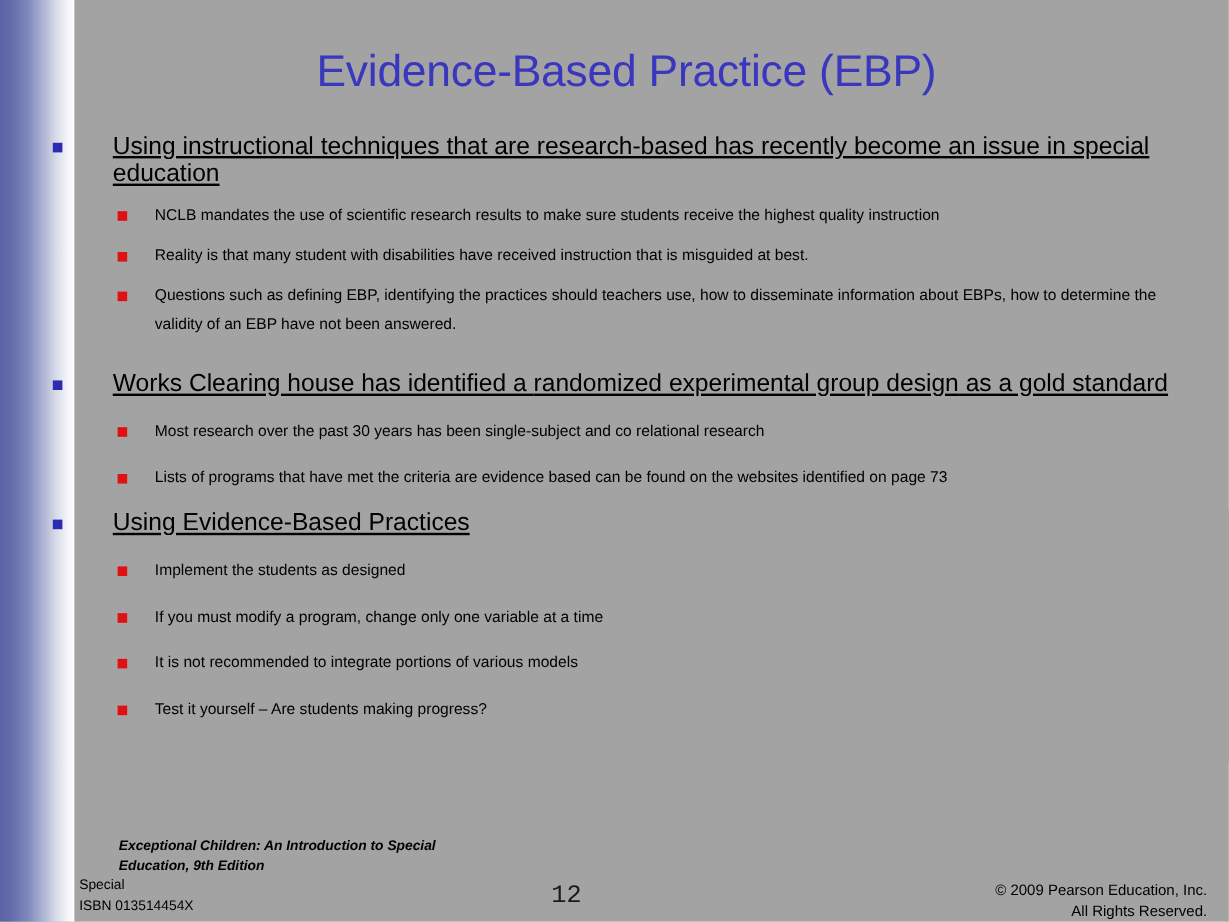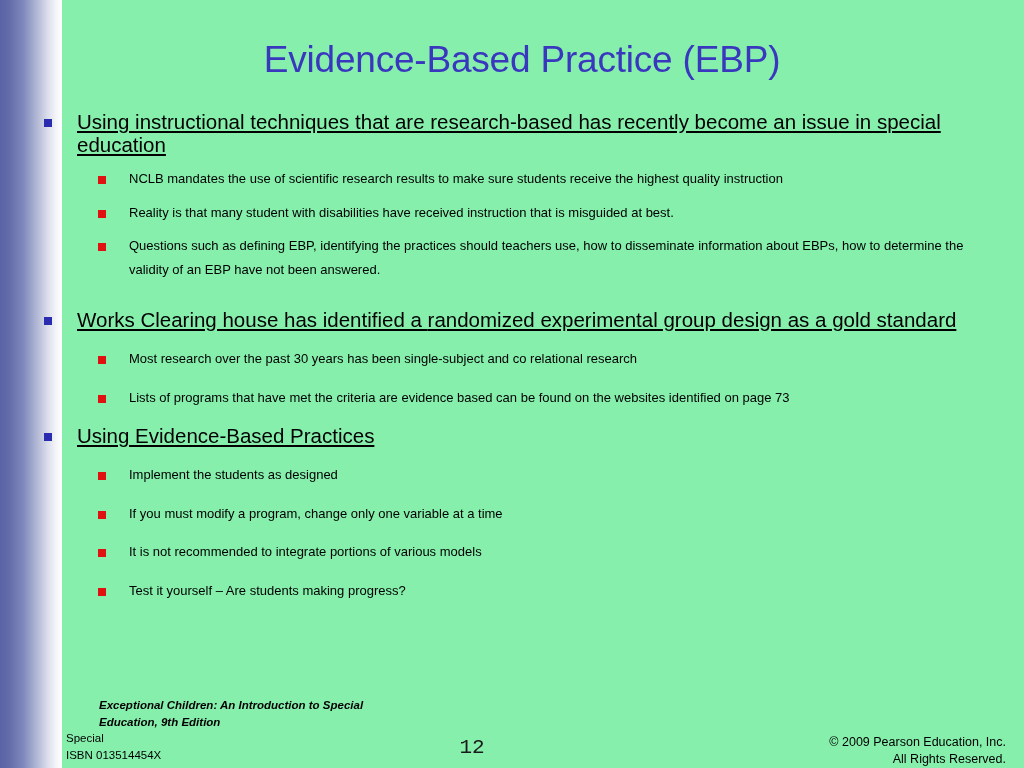--- a/index.html
+++ b/index.html
@@ -12,21 +12,21 @@
     height: 768px;
     position: relative;
     overflow: hidden;
     font-family: "Liberation Sans", sans-serif;
     -webkit-font-smoothing: antialiased;
   }
 
   #slide {
     position: absolute;
     inset: 0;
-    background: #86efac;
+    background: #a3a3a3;
   }
 
   
   .edge-band {
     position: absolute;
     left: 0;
     top: 0;
     width: 62px;
     height: 768px;
     background: linear-gradient(to right,
@@ -65,20 +65,21 @@
   .bullet-row {
     display: flex;
     align-items: flex-start;
   }
 
   
   .lvl1 {
     padding-left: 44px;
     padding-right: 30px;
     margin-bottom: 2px;
+    gap: 17px;
   }
   .lvl1 .marker {
     flex: 0 0 auto;
     width: 8px;
     height: 8px;
     background: #2b2bb0;
     margin-top: 9px;
     margin-right: 25px;
   }
   .lvl1 .text {

